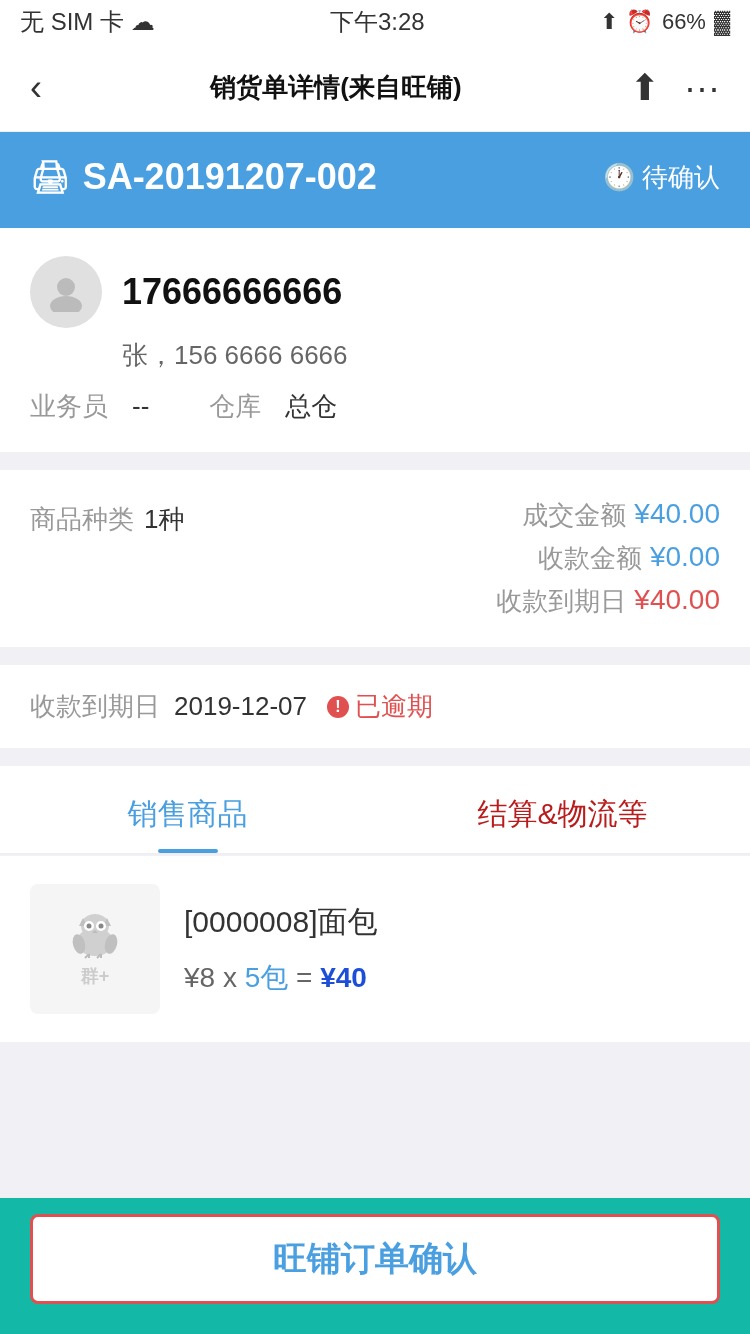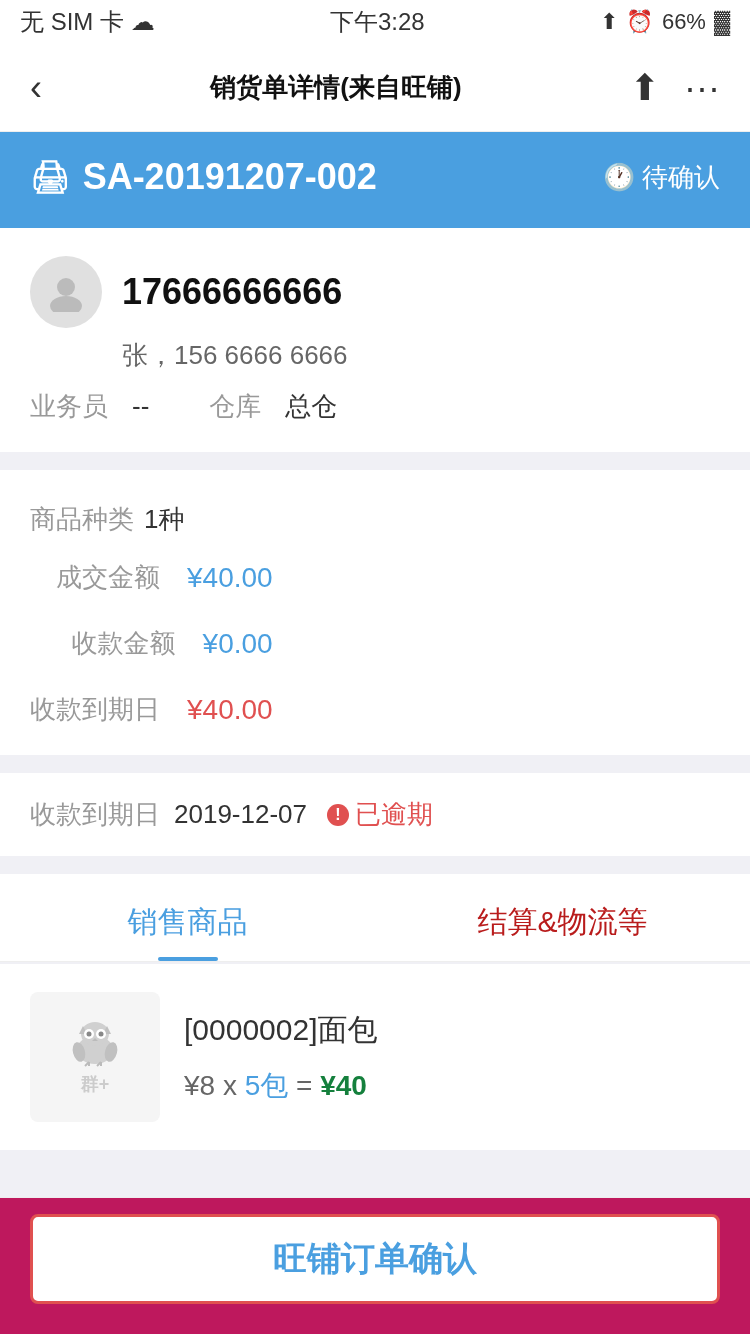--- a/index.html
+++ b/index.html
@@ -138,45 +138,43 @@
     
     .summary-card {
       background: #fff;
       padding: 28px 30px;
       margin-bottom: 2px;
     }
     .summary-row {
       display: flex;
       justify-content: space-between;
       align-items: flex-start;
-      flex-direction: column;
     }
     .summary-left {
       display: flex;
       align-items: center;
       gap: 10px;
       font-size: 26px;
       color: #666;
       padding-top: 4px;
     }
     .summary-label { color: #999; }
     .summary-value { color: #333; }
     .summary-right {
       display: flex;
       flex-direction: column;
       align-items: flex-end;
       gap: 8px;
     }
     .amount-row {
       display: flex;
       justify-content: flex-end;
-      align-items: center;
-      gap: 27px;
-      font-size: 26px;
-      margin-top: 23px;
+      align-items: flex-start;
+      gap: 8px;
+      font-size: 26px;
     }
     .amount-label { color: #999; }
     .amount-value { font-size: 28px; font-weight: 500; }
     .amount-value.blue { color: #4a9fe0; }
     .amount-value.red { color: #e05050; }
 
     
     .due-card {
       background: #fff;
       padding: 24px 30px;
@@ -275,35 +273,35 @@
     .product-name {
       font-size: 30px;
       color: #333;
       margin-bottom: 16px;
     }
     .product-price {
       font-size: 28px;
       color: #666;
     }
     .product-price .qty { color: #4a9fe0; }
-    .product-price .total { color: #15803d; font-weight: 600; }
+    .product-price .total { color: #1d4ed8; font-weight: 600; }
 
     
     .spacer {
       background: #f0f0f5;
       height: 200px;
     }
 
     
     .bottom-bar {
       position: fixed;
       bottom: 0;
       left: 0;
       width: 750px;
-      background: #be185d;
+      background: #14b8a6;
       padding: 16px 30px 30px;
       border-top: 1px solid #eee;
     }
     .confirm-btn {
       width: 100%;
       height: 90px;
       border: 3px solid #e05050;
       background: #fff;
       color: #4a9fe0;
       font-size: 34px;
@@ -454,21 +452,21 @@
 
         <line x1="24" y1="44" x2="20" y2="48" stroke="#bbb" stroke-width="2"></line>
         <line x1="24" y1="44" x2="24" y2="48" stroke="#bbb" stroke-width="2"></line>
         <line x1="36" y1="44" x2="32" y2="48" stroke="#bbb" stroke-width="2"></line>
         <line x1="36" y1="44" x2="36" y2="48" stroke="#bbb" stroke-width="2"></line>
       </svg>
       <span class="brand-text">群+</span>
     </div>
   </div>
   <div class="product-info">
-    <div class="product-name">[0000002]面包</div>
+    <div class="product-name">[0000008]面包</div>
     <div class="product-price">
       <span>¥8 x </span><span class="qty">5包</span><span> = </span><span class="total">¥40</span>
     </div>
   </div>
 </div>
 
 <div class="spacer"></div>
 
 <div class="bottom-bar">
   <button class="confirm-btn">旺铺订单确认</button>

